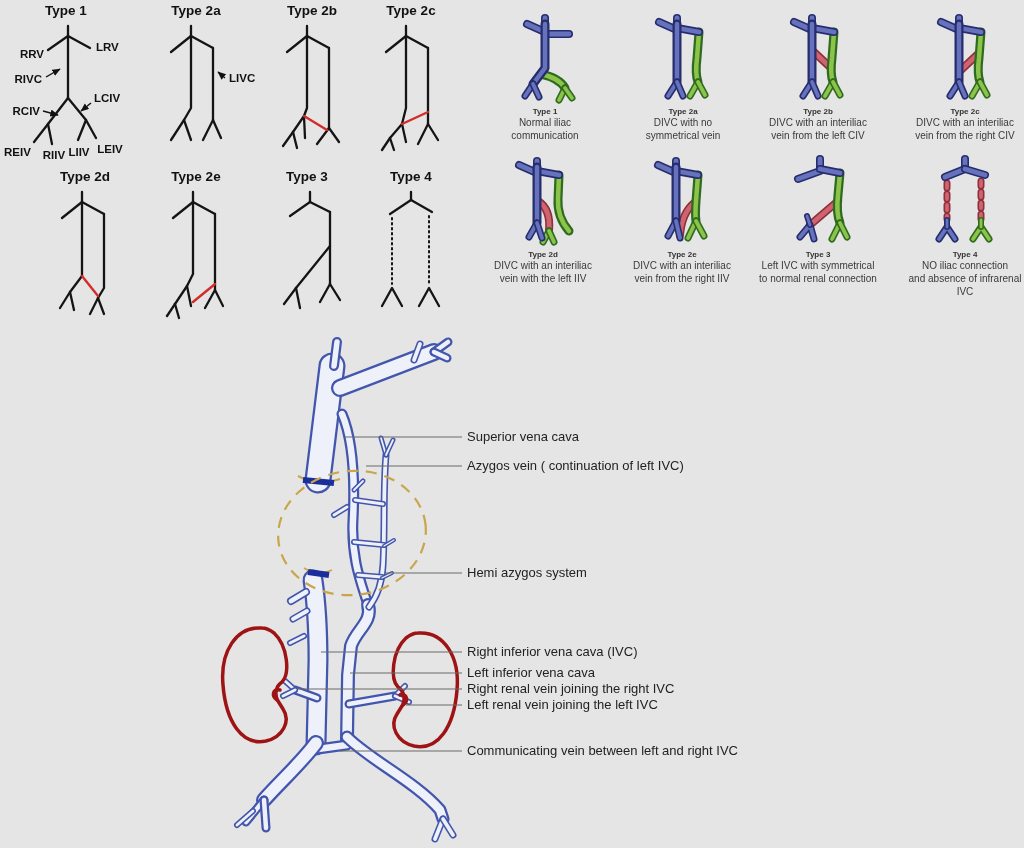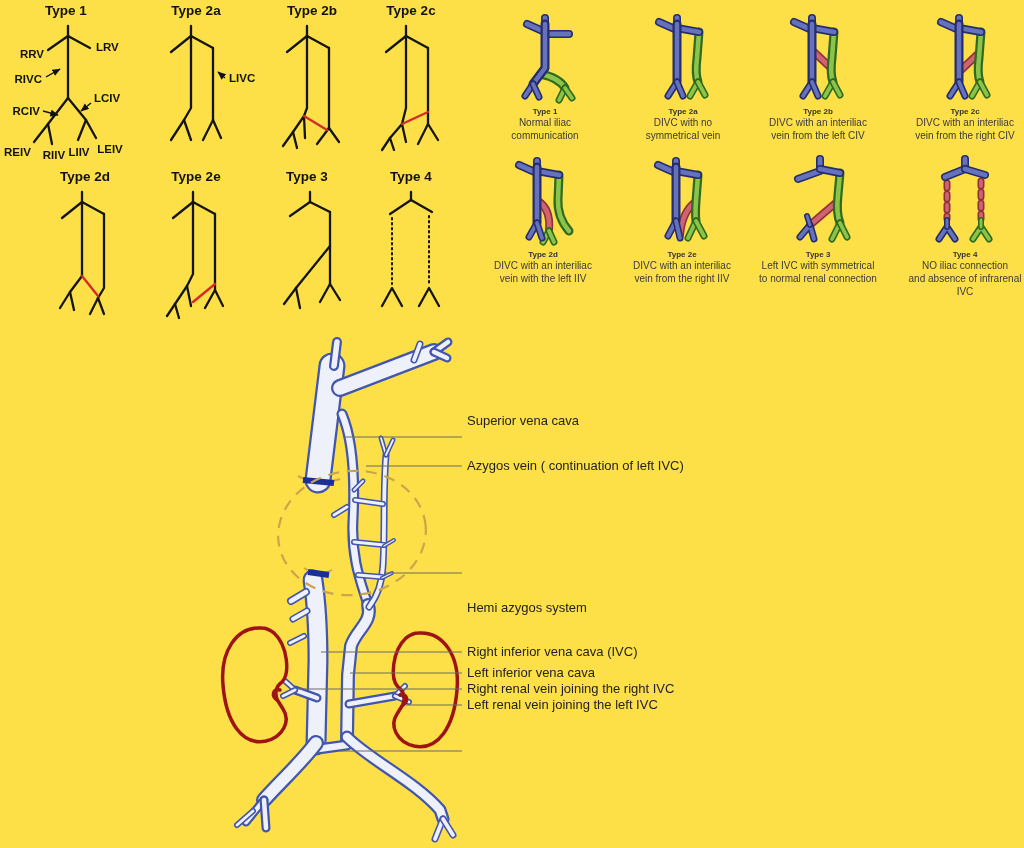--- a/index.html
+++ b/index.html
@@ -1,16 +1,16 @@
 <!DOCTYPE html>
 <html><head>
 <meta charset="utf-8">
 <style>
   html,body{margin:0;padding:0;background:#fff;}
-  #stage{position:relative;width:1024px;height:848px;background:#fde047;overflow:hidden;
+  #stage{position:relative;width:1024px;height:848px;background:#e5e5e5;overflow:hidden;
          font-family:"Liberation Sans",sans-serif;}
   
   .lf{position:absolute;}
   .lf-title{text-align:center;font-size:13.5px;font-weight:bold;color:#111;height:18px;line-height:18px;}
   .lf svg{display:block;overflow:visible;}
   .bl{stroke:#141414;stroke-width:2.3;fill:none;stroke-linecap:round;stroke-linejoin:round;}
   .rd{stroke:#d42b2b;stroke-width:2.4;fill:none;stroke-linecap:round;}
   .dot{stroke:#141414;stroke-width:2;stroke-dasharray:1.6,3.4;fill:none;stroke-linecap:round;}
   .dl{font-family:"Liberation Sans",sans-serif;font-size:11.5px;font-weight:bold;fill:#111;}
   .ar{stroke:#111;stroke-width:1.4;fill:none;}
@@ -554,20 +554,21 @@
       <line class="leader" x1="176" y1="136" x2="272" y2="136"></line>
       <line class="leader" x1="194" y1="243" x2="272" y2="243"></line>
       <line class="leader" x1="131" y1="322" x2="272" y2="322"></line>
       <line class="leader" x1="160" y1="343" x2="272" y2="343"></line>
       <line class="leader" x1="108" y1="359" x2="272" y2="359"></line>
       <line class="leader" x1="216" y1="375" x2="272" y2="375"></line>
       <line class="leader" x1="150" y1="421" x2="272" y2="421"></line>
     </g>
   </svg>
 
-  <span class="anat-label" style="left:467px;top:413px;">Superior vena cava</span>
+  <span class="anat-label" style="left:467px;top:429px;">Superior vena cava</span>
   <span class="anat-label" style="left:467px;top:458px;">Azygos vein ( continuation of left IVC)</span>
-  <span class="anat-label" style="left:467px;top:565px;margin-top:35px;">Hemi azygos system</span>
+  <span class="anat-label" style="left:467px;top:565px;">Hemi azygos system</span>
   <span class="anat-label" style="left:467px;top:644px;">Right inferior vena cava (IVC)</span>
   <span class="anat-label" style="left:467px;top:665px;">Left inferior vena cava</span>
   <span class="anat-label" style="left:467px;top:681px;">Right renal vein joining the right IVC</span>
   <span class="anat-label" style="left:467px;top:697px;">Left renal vein joining the left IVC</span>
+  <span class="anat-label" style="left:467px;top:743px;">Communicating vein between left and right IVC</span>
 </div>
 
 </body></html>

